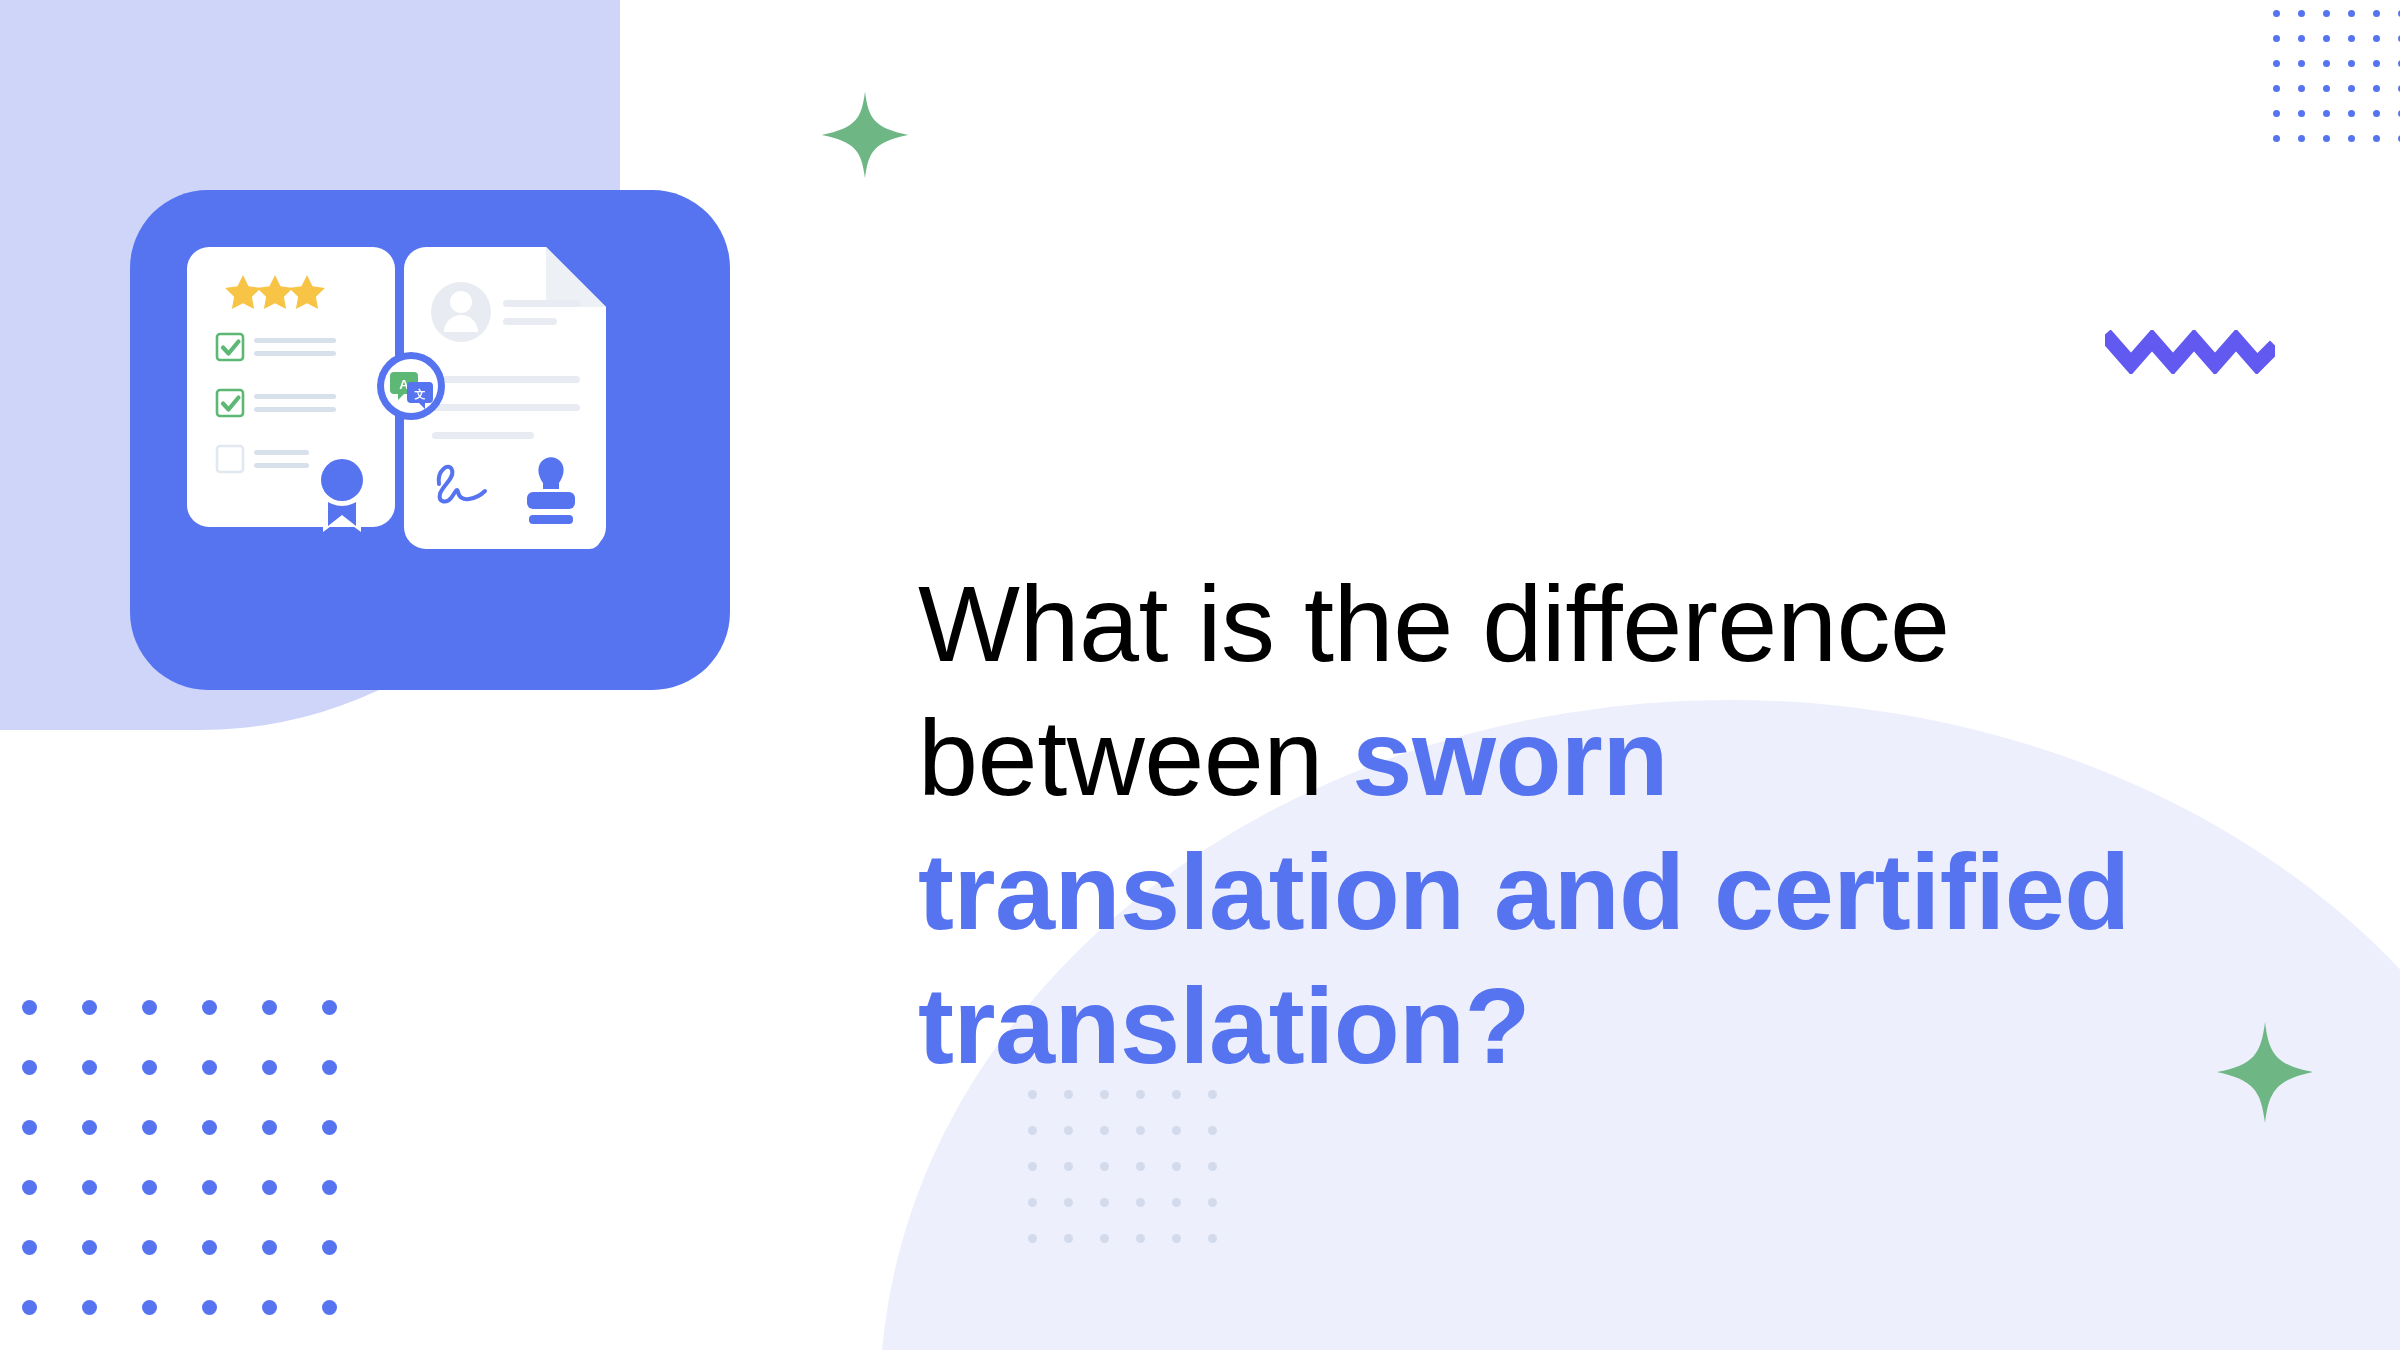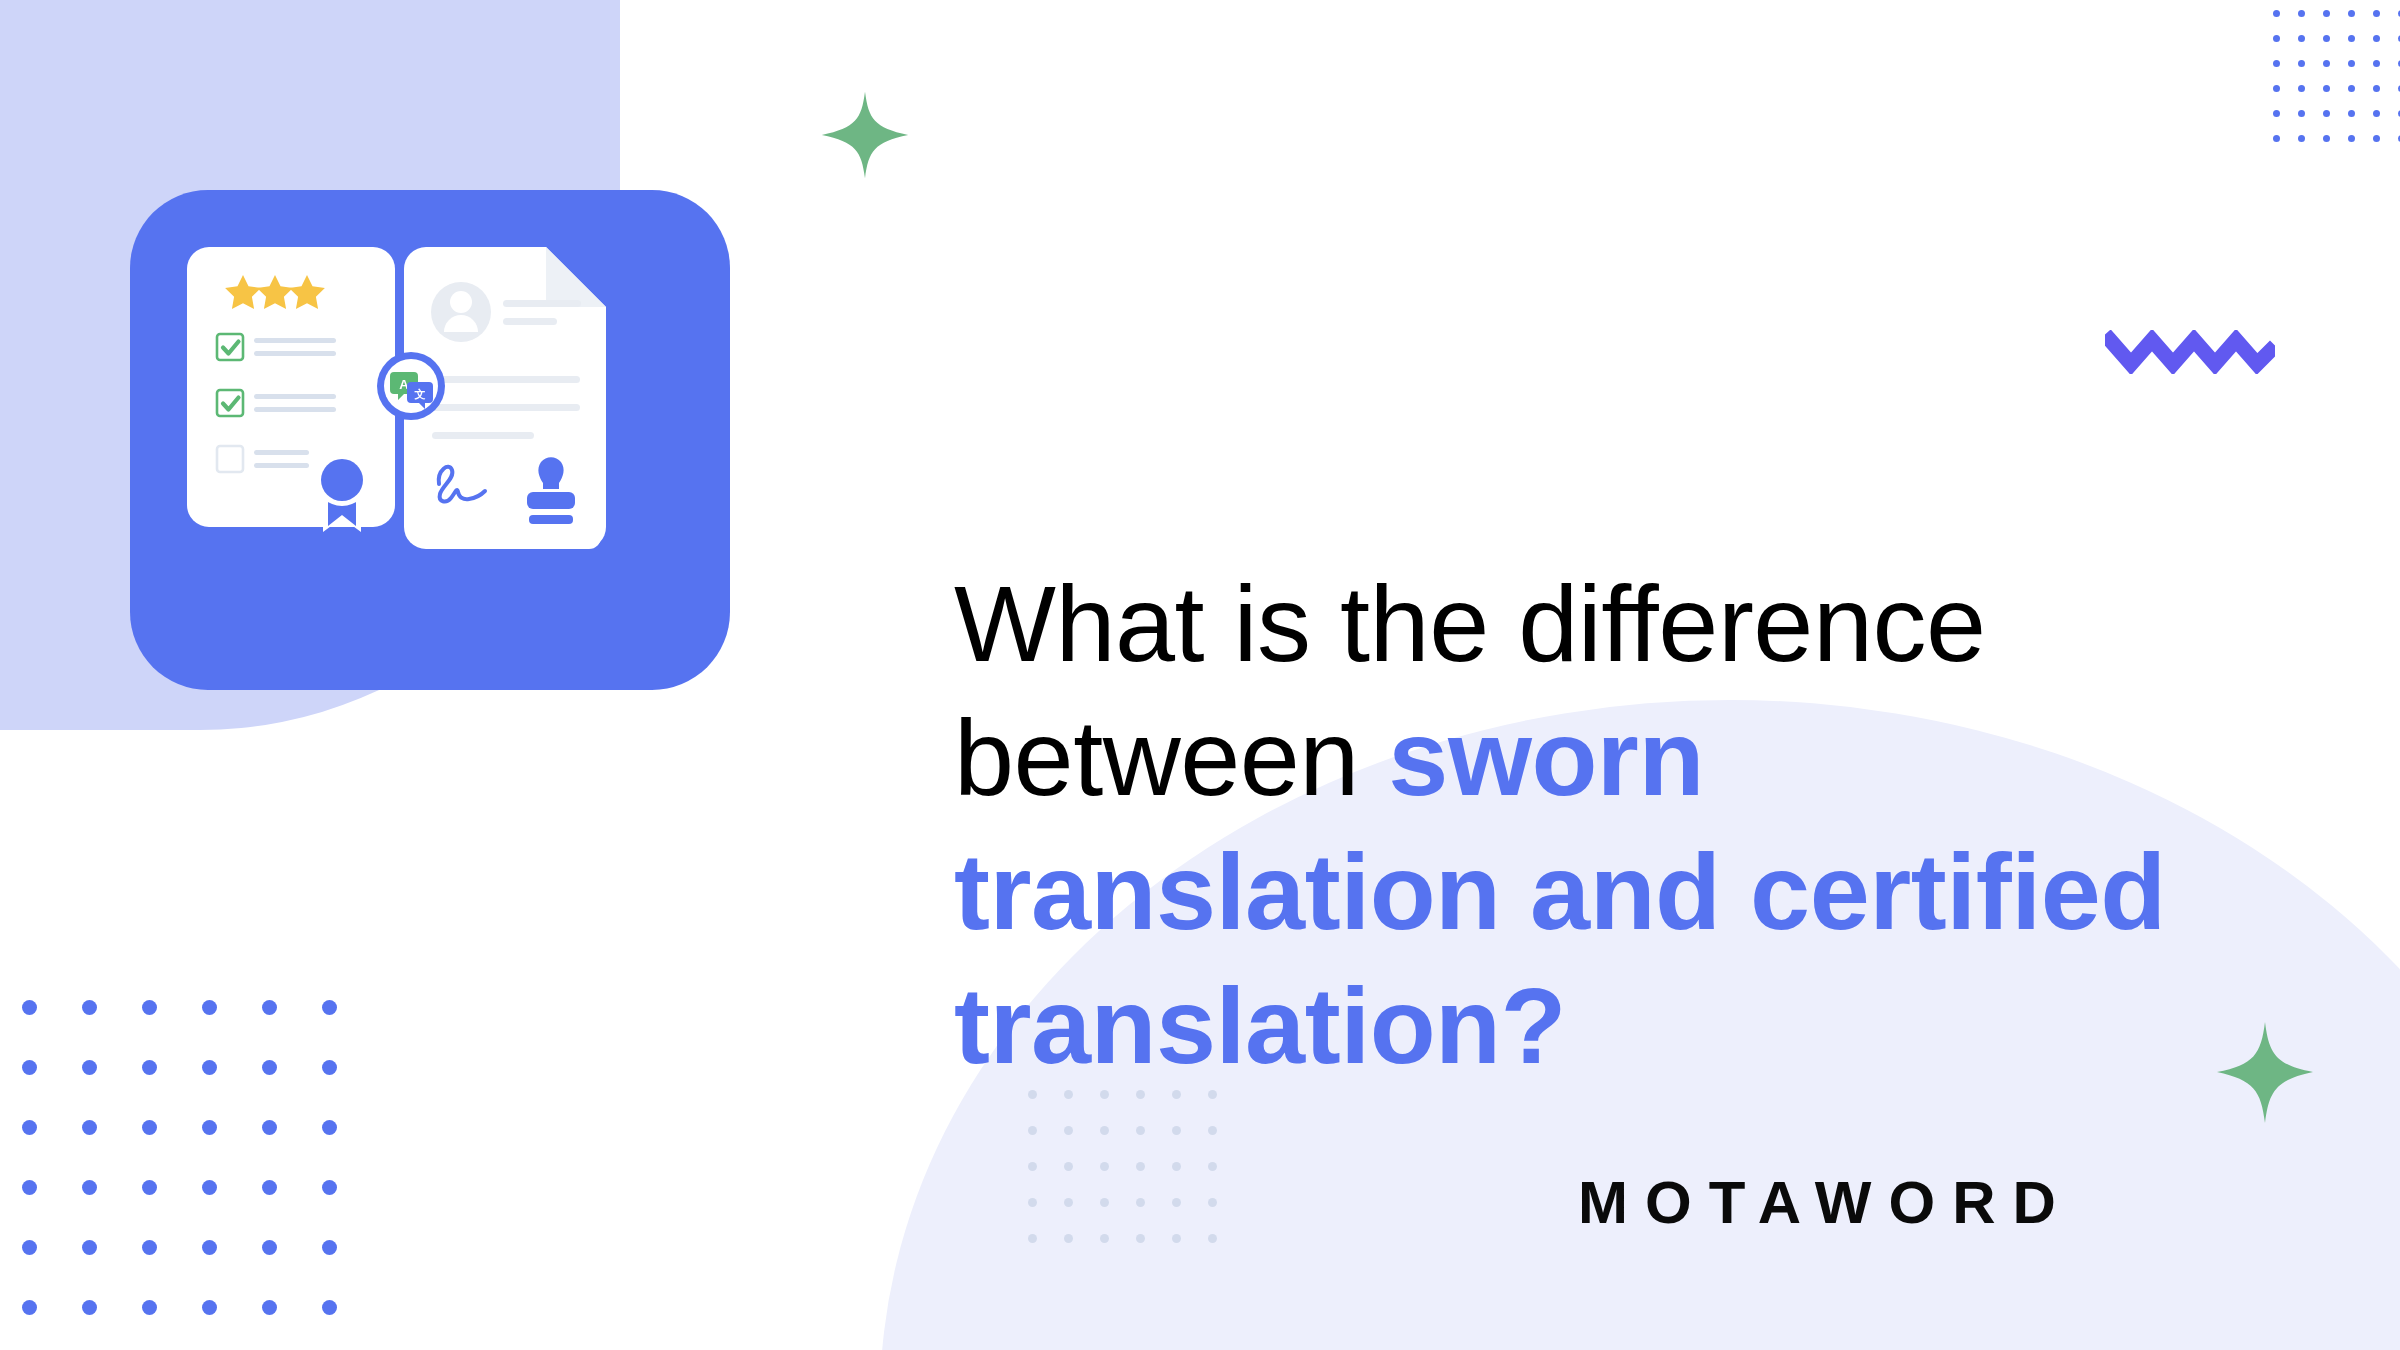--- a/index.html
+++ b/index.html
@@ -87,21 +87,21 @@
     position: absolute;
     left: 130px;
     top: 190px;
     width: 660px;
     height: 548px;
   }
 
   
   .headline {
     position: absolute;
-    left: 954px;
+    left: 918px;
     top: 485px;
     width: 1290px;
     font-size: 108px;
     line-height: 1.24;
     font-weight: 400;
     letter-spacing: -0.5px;
     color: #000000;
   }
   .headline .hl-accent {
     color: #5673F0;
@@ -339,15 +339,14 @@
     </svg>
   </div>
 
   <h1 class="headline">
     <span class="hl-plain">What is the difference</span>
     <span class="hl-plain">between </span><span class="hl-accent">sworn</span>
     <span class="hl-accent">translation and</span>
     <span class="hl-accent">certified translation?</span>
   </h1>
 
-  <div class="brand">MOTAWORD</div>
 
 </div>
 
 </body></html>

